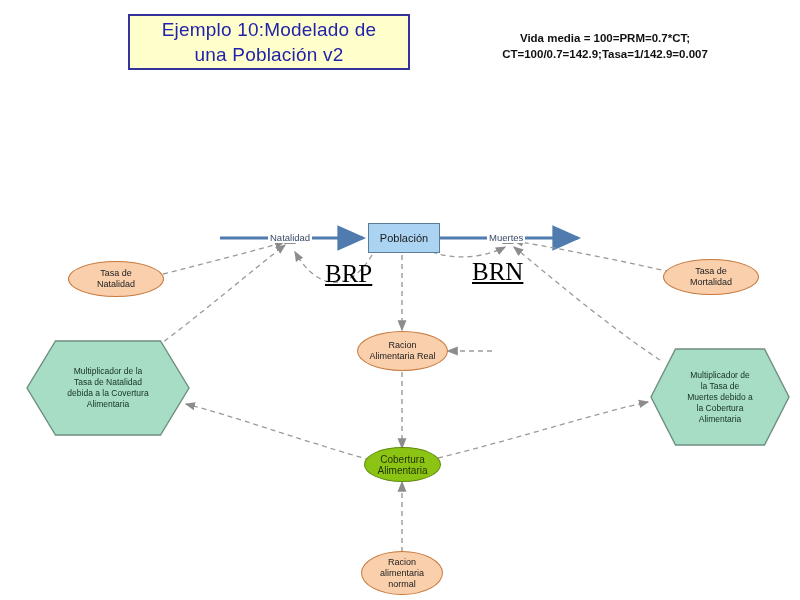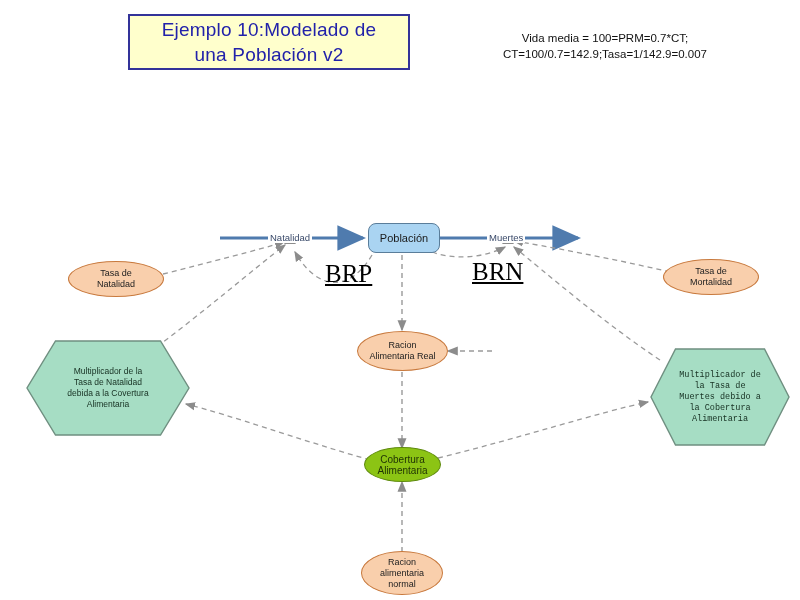--- a/index.html
+++ b/index.html
@@ -41,21 +41,21 @@
 
   
   #formula-note {
     position: absolute;
     left: 455px;
     top: 30px;
     width: 300px;
     text-align: center;
     color: #111111;
     font-size: 11.5px;
-    font-weight: normal;
+    font-weight: bold;
     line-height: 16px;
     white-space: pre-line;
   }
 
   
   #links {
     position: absolute;
     left: 0;
     top: 0;
     width: 800px;
@@ -64,21 +64,20 @@
 
   
   .node {
     position: absolute;
     display: flex;
     align-items: center;
     justify-content: center;
     text-align: center;
     box-sizing: border-box;
     color: #222222;
-    border-radius: 8px;
   }
   .node .lbl {
     white-space: pre-line;
     line-height: 11px;
   }
 
   .ellipse { border-radius: 50%; }
 
   .stock {
     background: #aad4f2;
@@ -231,21 +230,21 @@
   <div class="hex-wrap" style="left:26px; top:340px; width:164px; height:96px;">
     <svg class="hexborder" viewBox="0 0 164 96" preserveAspectRatio="none">
       <polygon points="29.5,1 134.5,1 163,48 134.5,95 29.5,95 1,48" fill="#a6ddc4" stroke="#6f8f80" stroke-width="1.4"></polygon>
     </svg>
     <div class="hextext">Multiplicador de la
 Tasa de Natalidad
 debida a la Covertura
 Alimentaria</div>
   </div>
 
-  <div class="hex-wrap" style="left:650px; top:348px; width:140px; height:98px;font-family:Liberation Mono, monospace;">
+  <div class="hex-wrap" style="left:650px; top:348px; width:140px; height:98px;">
     <svg class="hexborder" viewBox="0 0 140 98" preserveAspectRatio="none">
       <polygon points="25.5,1 114.5,1 139,49 114.5,97 25.5,97 1,49" fill="#a6ddc4" stroke="#6f8f80" stroke-width="1.4"></polygon>
     </svg>
     <div class="hextext">Multiplicador de
 la Tasa de
 Muertes debido a
 la Cobertura
 Alimentaria</div>
   </div>
 

